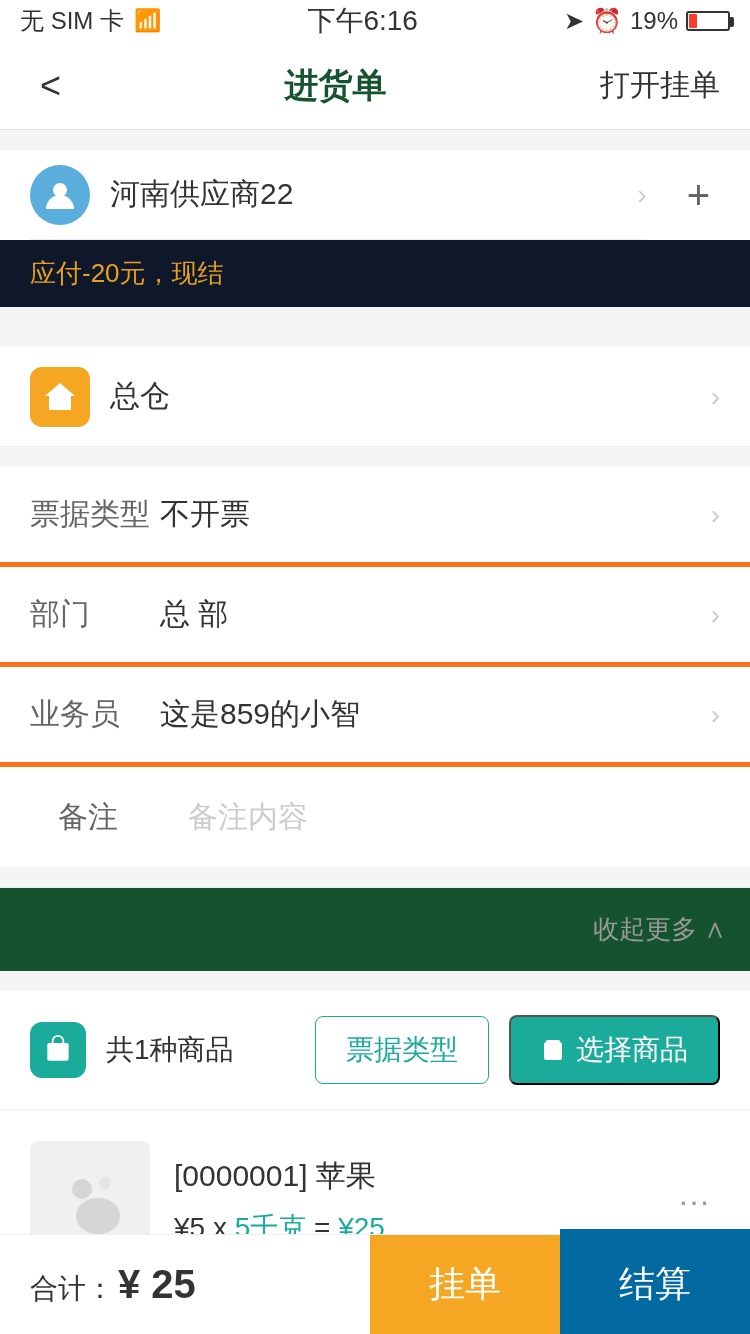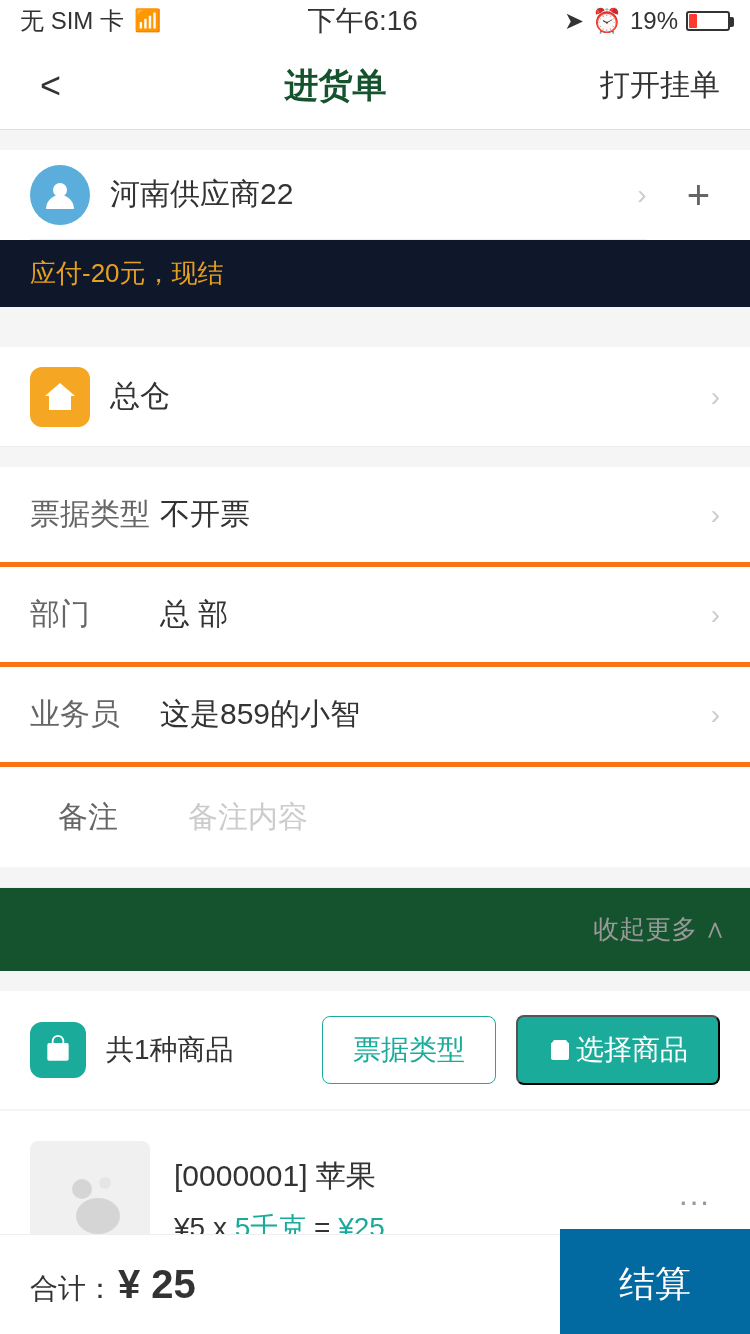--- a/index.html
+++ b/index.html
@@ -211,21 +211,21 @@
     }
     .btn-primary {
       background: #1aab9b;
       color: #fff;
       padding: 14px 30px;
       font-size: 28px;
       border-radius: 8px;
       cursor: pointer;
       display: flex;
       align-items: center;
-      gap: 4px;
+      gap: 11px;
     }
 
     
     .product-item {
       background: #fff;
       display: flex;
       align-items: center;
       padding: 30px;
       margin-top: 2px;
       gap: 24px;
@@ -419,14 +419,15 @@
 
 <div style="height: 120px;"></div>
 
 <div class="bottom-bar">
   <div class="bottom-total">
     <div style="display:flex; align-items:baseline; gap:4px;">
       <span>合计：</span>
       <span class="total-amount">¥ 25</span>
     </div>
   </div>
+  <div class="btn-hang">挂单</div>
   <div class="btn-checkout">结算</div>
 </div>
 
 </body></html>

